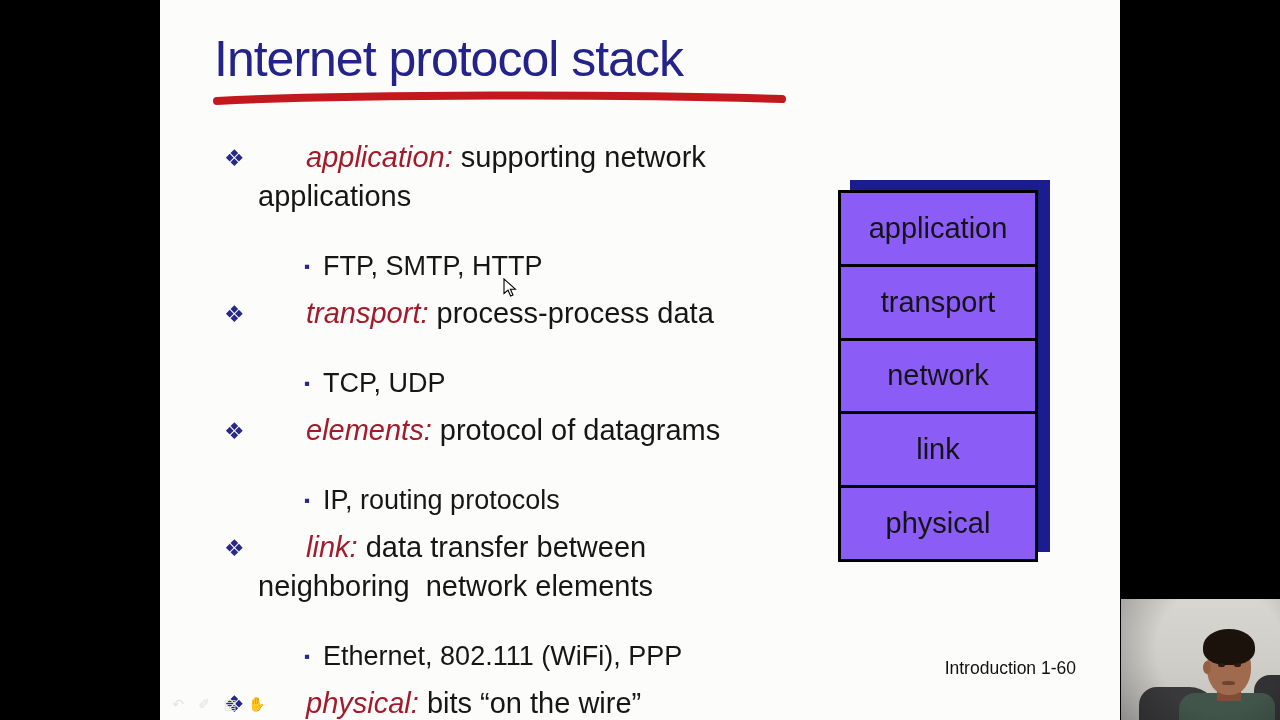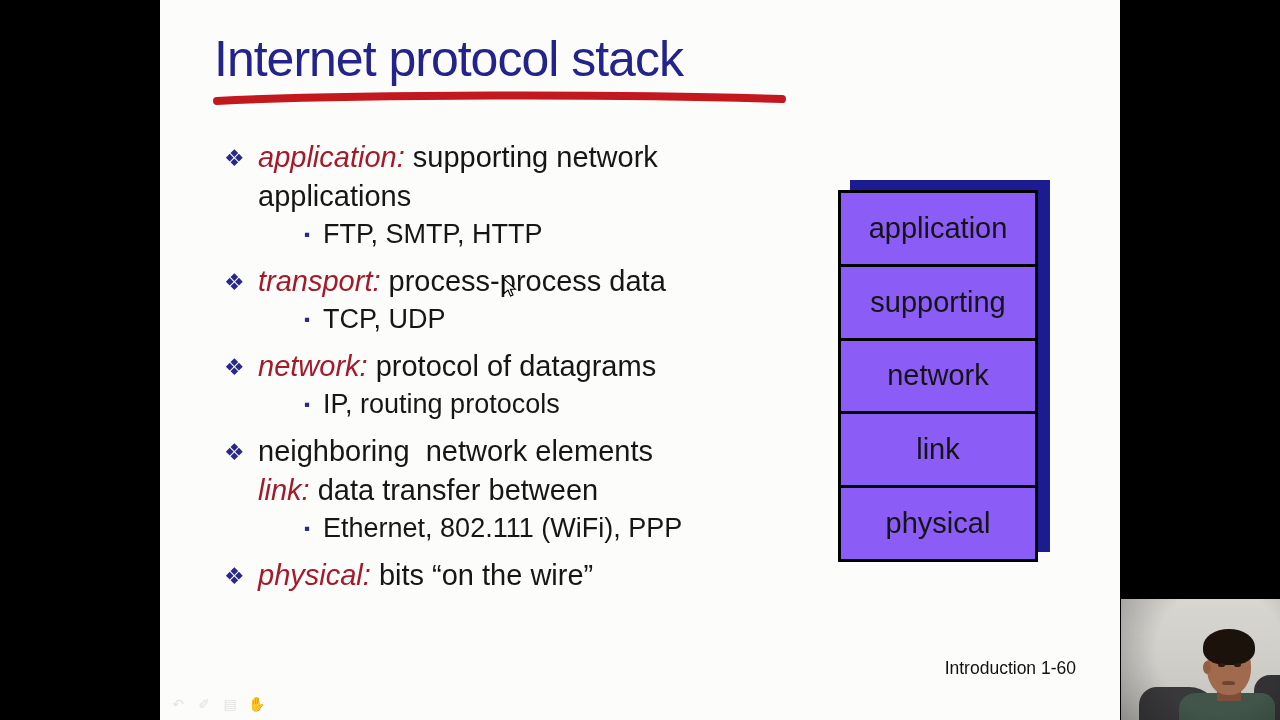--- a/index.html
+++ b/index.html
@@ -8,23 +8,23 @@
 
   
   .slide { position:absolute; left:160px; top:0; width:960px; height:720px; background:#FCFCFB; }
 
   .title { position:absolute; left:54px; top:30px; font-size:50px; letter-spacing:-1px; color:#23238B; white-space:pre; }
   .underline-svg { position:absolute; left:50px; top:90px; }
 
   .content { position:absolute; left:64px; top:138px; width:540px; color:#161616; }
   .bullet { position:relative; padding-left:34px; font-size:29px; line-height:39px; margin-bottom:6px; }
   .diamond { position:absolute; left:0; top:1px; font-size:23px; color:#28288A; }
-  .term { color:#A31A2B; font-style:italic; }
+  .term { color:#A31A2B; font-style:italic;margin-left:48px; }
   .bline { white-space:pre; }
-  .sub { padding-left:46px; font-size:27px; line-height:37px; white-space:pre; }
+  .sub { padding-left:46px; font-size:27px; line-height:37px; white-space:pre;margin-top:32px; }
   .sqb { color:#28288A; font-size:17px; display:inline-block; transform:translateY(-3px); margin-right:13px; }
 
   
   .stack-wrap { position:absolute; left:678px; top:180px; width:212px; height:384px; }
   .stack-shadow { position:absolute; left:12px; top:0; width:200px; height:372px; background:#1A1C90; }
   .stack-box { position:absolute; left:0; top:10px; width:200px; height:372px; background:#8b5cf6; border:3px solid #000; display:flex; flex-direction:column; }
   .layer { flex:1; display:flex; align-items:center; justify-content:center; font-size:29px; color:#141414; border-top:3px solid #000; }
   .layer:first-child { border-top:none; }
 
   .page-label { position:absolute; right:44px; top:658px; font-size:17.5px; color:#111; }
@@ -73,43 +73,43 @@
       </div>
 
       <div class="bullet">
         <span class="diamond">❖</span>
         <div class="bline"><span class="term">transport:</span><span> process-process data</span></div>
         <div class="sub"><span class="sqb">▪</span><span>TCP, UDP</span></div>
       </div>
 
       <div class="bullet">
         <span class="diamond">❖</span>
-        <div class="bline"><span class="term">network:</span><span> protocol of datagrams</span></div>
+        <div class="bline"><span class="term">elements:</span><span> protocol of datagrams</span></div>
         <div class="sub"><span class="sqb">▪</span><span>IP, routing protocols</span></div>
       </div>
 
       <div class="bullet">
         <span class="diamond">❖</span>
+        <div class="bline"><span class="term">link:</span><span> data transfer between</span></div>
         <div class="bline">neighboring  network elements</div>
-        <div class="bline"><span class="term">link:</span><span> data transfer between</span></div>
         <div class="sub"><span class="sqb">▪</span><span>Ethernet, 802.111 (WiFi), PPP</span></div>
       </div>
 
       <div class="bullet">
         <span class="diamond">❖</span>
         <div class="bline"><span class="term">physical:</span><span> bits “on the wire”</span></div>
       </div>
 
     </div>
 
     <div class="stack-wrap">
       <div class="stack-shadow"></div>
       <div class="stack-box">
         <div class="layer">application</div>
-        <div class="layer">supporting</div>
+        <div class="layer">transport</div>
         <div class="layer">network</div>
         <div class="layer">link</div>
         <div class="layer">physical</div>
       </div>
     </div>
 
     <div class="page-label">Introduction 1-60</div>
 
     <div class="anno-toolbar">
       <span>↶</span>

